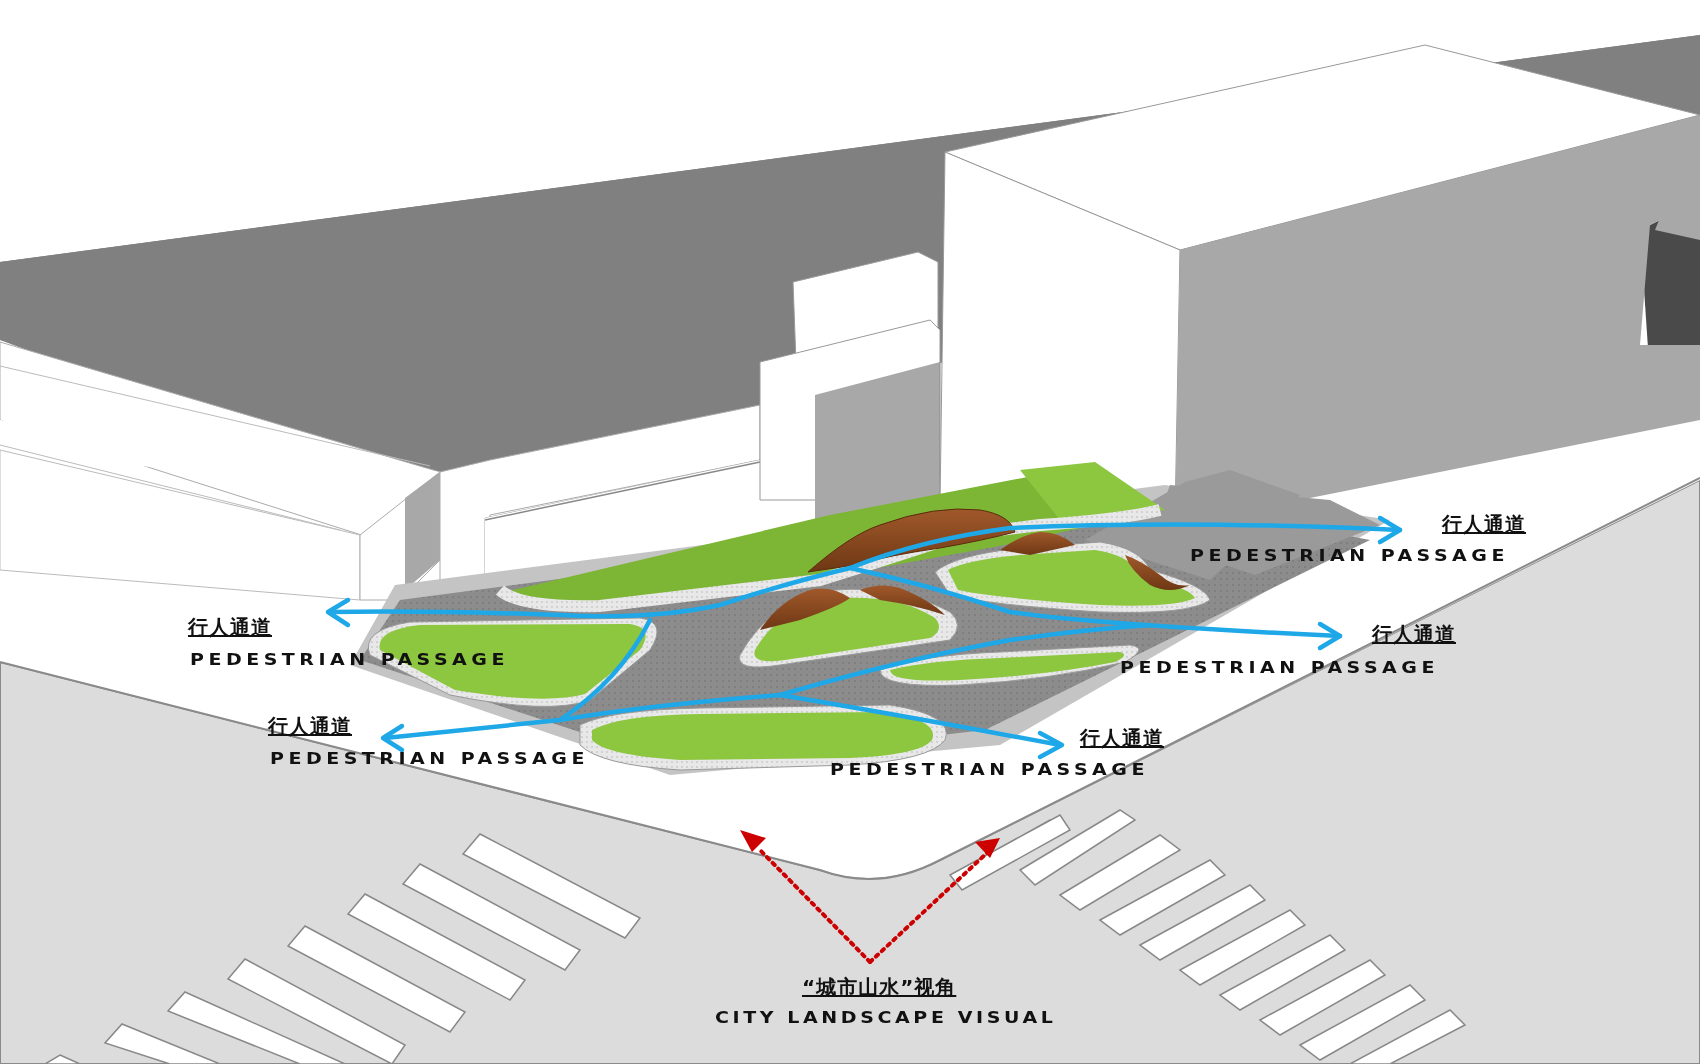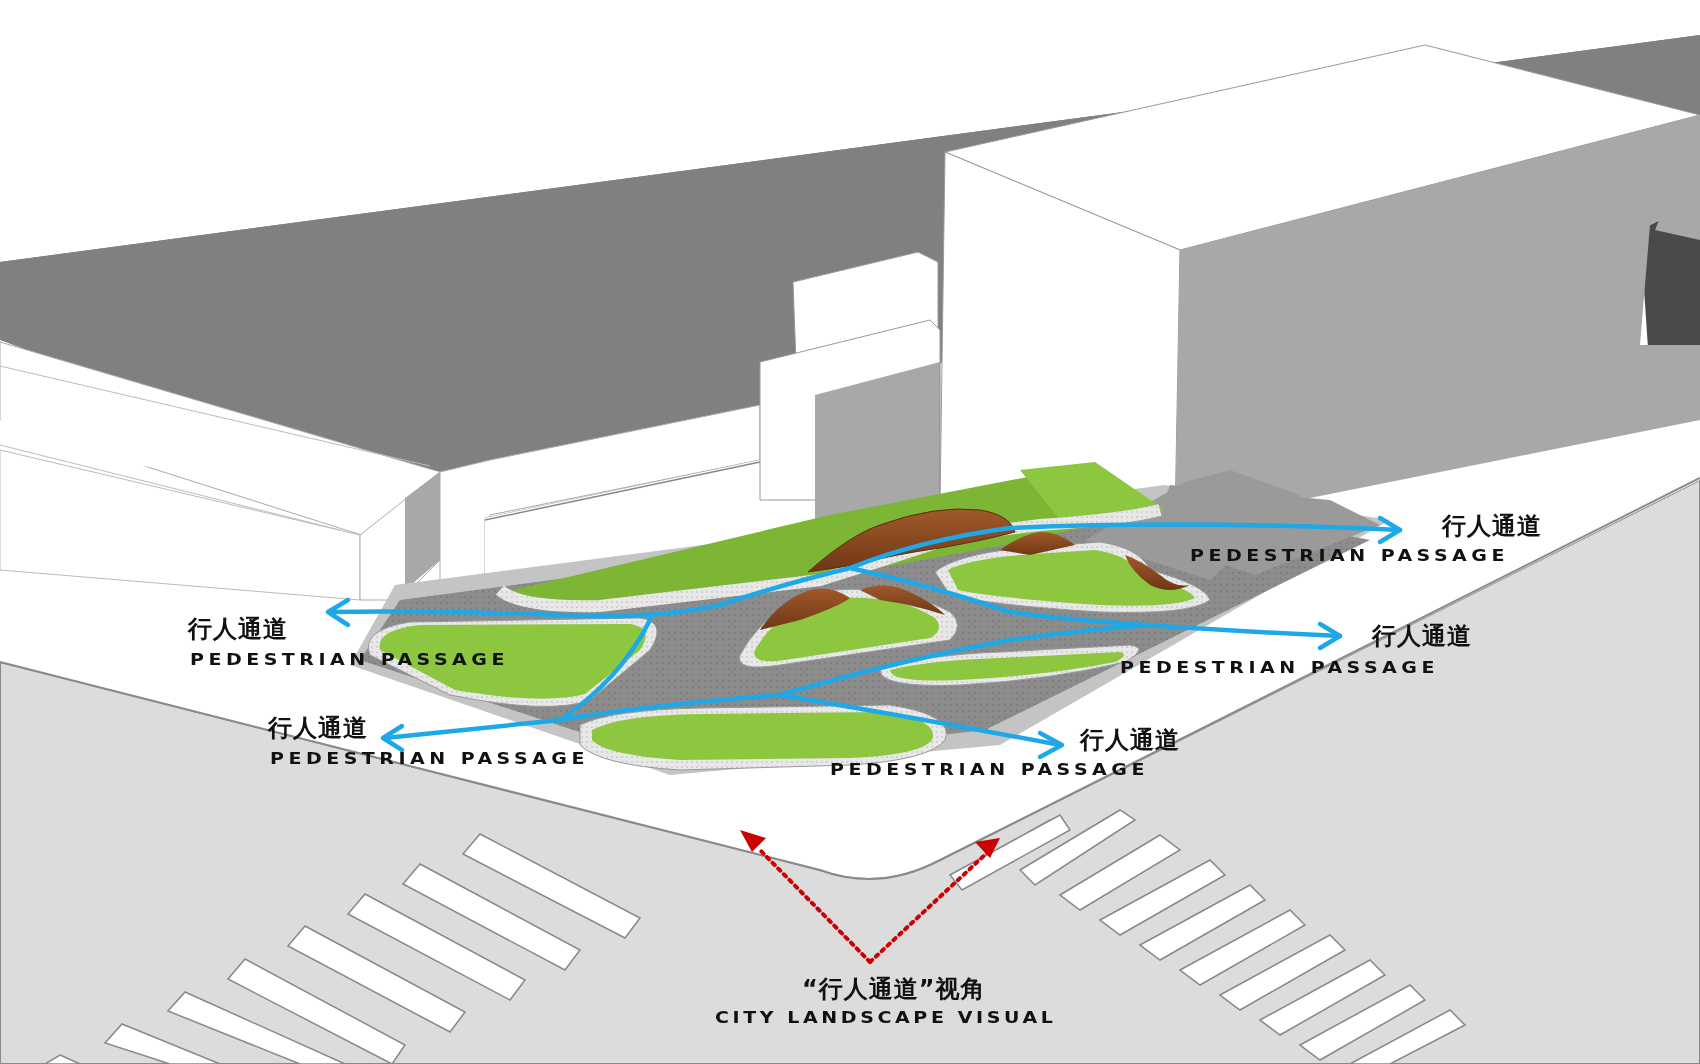--- a/index.html
+++ b/index.html
@@ -1,19 +1,19 @@
 <!DOCTYPE html>
 <html><head>
 <meta charset="utf-8">
 <style>
   html,body{margin:0;padding:0;background:#ffffff;}
   body{width:1700px;height:1064px;overflow:hidden;position:relative;font-family:"DejaVu Sans","Liberation Sans",sans-serif;}
   #scene{position:absolute;left:0;top:0;width:1700px;height:1064px;}
   .lbl{position:absolute;color:#111;line-height:1;white-space:nowrap;}
-  .cn{font-weight:bold;font-size:24px;letter-spacing:1px;}
+  .cn{font-weight:bold;font-size:20px;letter-spacing:1px;text-decoration:underline;}
   .en{font-family:"DejaVu Sans","Liberation Sans",sans-serif;font-weight:bold;font-size:19px;letter-spacing:4.5px;transform:scaleY(0.82);transform-origin:left top;}
 </style>
 </head>
 <body>
 
 <svg id="scene" viewBox="0 0 1700 1064" xmlns="http://www.w3.org/2000/svg">
   <defs>
     <marker id="blueHead" viewBox="0 0 20 20" refX="16" refY="10" markerWidth="9" markerHeight="9" orient="auto" markerUnits="userSpaceOnUse" style="overflow:visible">
     </marker>
     <pattern id="paveTex" width="6" height="6" patternUnits="userSpaceOnUse">
@@ -179,14 +179,14 @@
 
 <div class="lbl cn" style="left:1372px;top:624px;">行人通道</div>
 <div class="lbl en" style="left:1120px;top:660px;">PEDESTRIAN PASSAGE</div>
 
 <div class="lbl cn" style="left:268px;top:716px;">行人通道</div>
 <div class="lbl en" style="left:270px;top:751px;">PEDESTRIAN PASSAGE</div>
 
 <div class="lbl cn" style="left:1080px;top:728px;">行人通道</div>
 <div class="lbl en" style="left:830px;top:762px;">PEDESTRIAN PASSAGE</div>
 
-<div class="lbl cn" style="left:802px;top:977px;">“行人通道”视角</div>
+<div class="lbl cn" style="left:802px;top:977px;">“城市山水”视角</div>
 <div class="lbl en" style="left:715px;top:1010px;letter-spacing:3.6px;">CITY LANDSCAPE VISUAL</div>
 
 </body></html>

